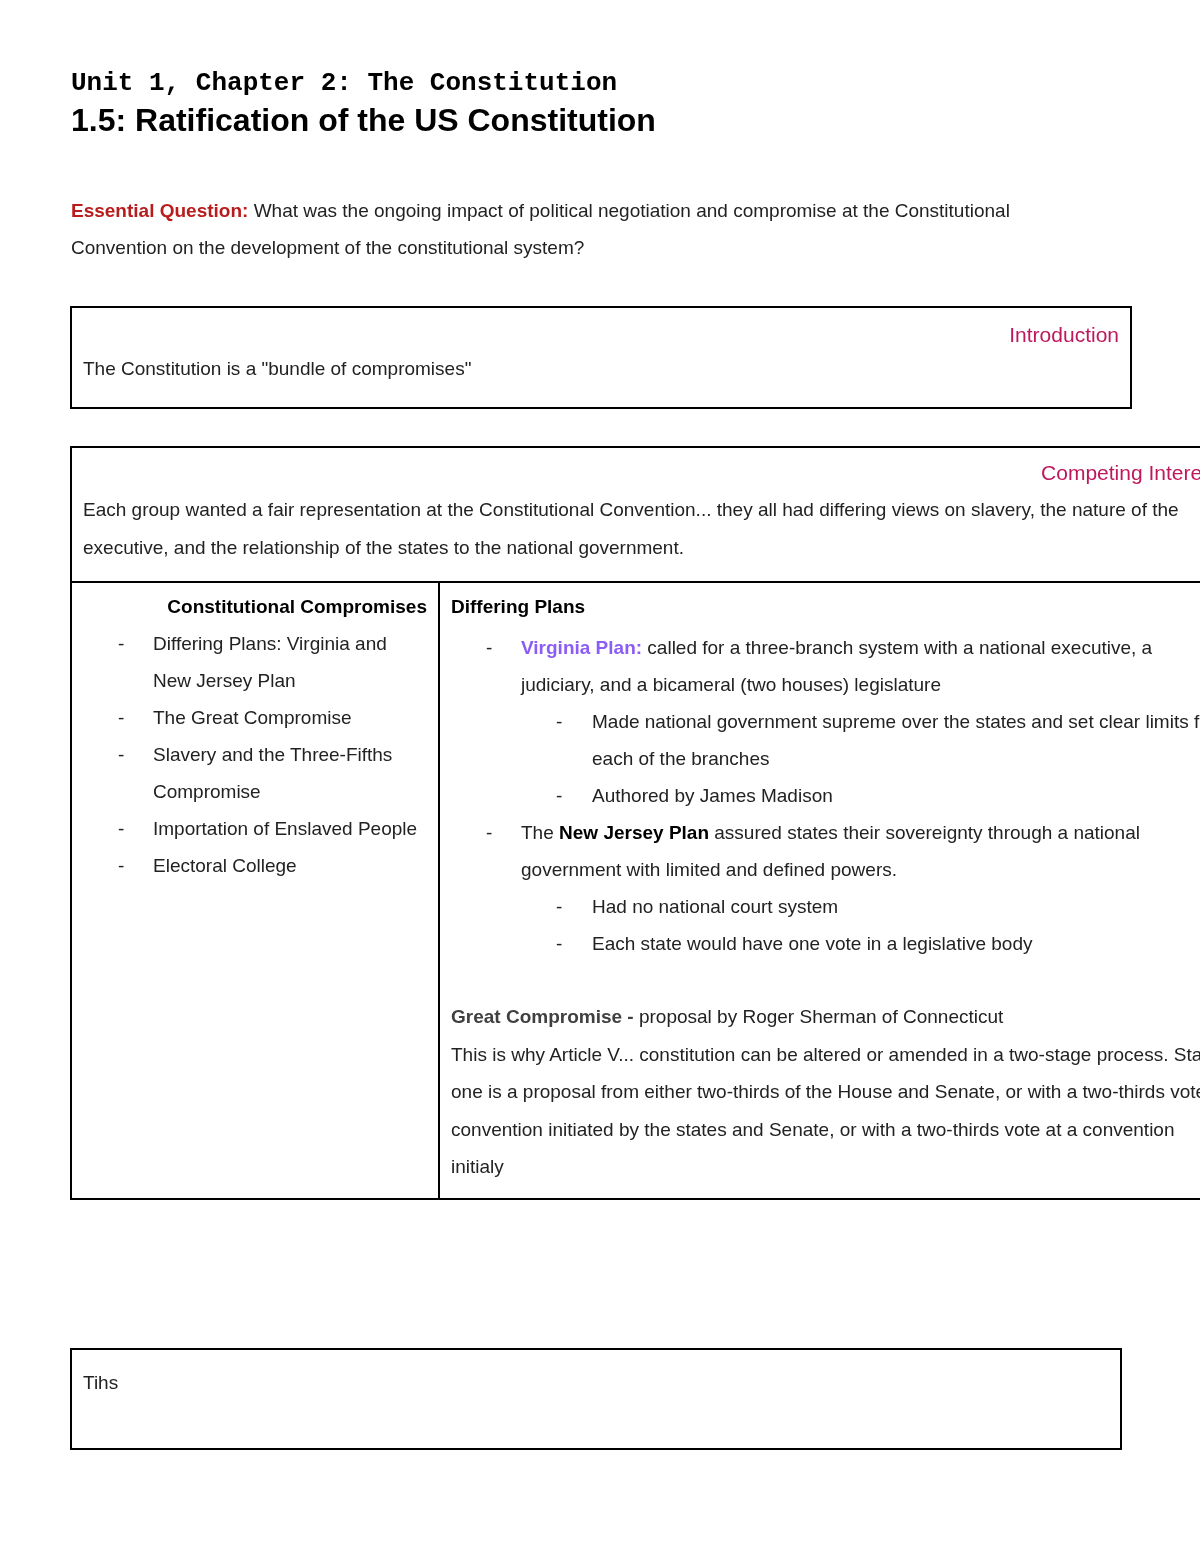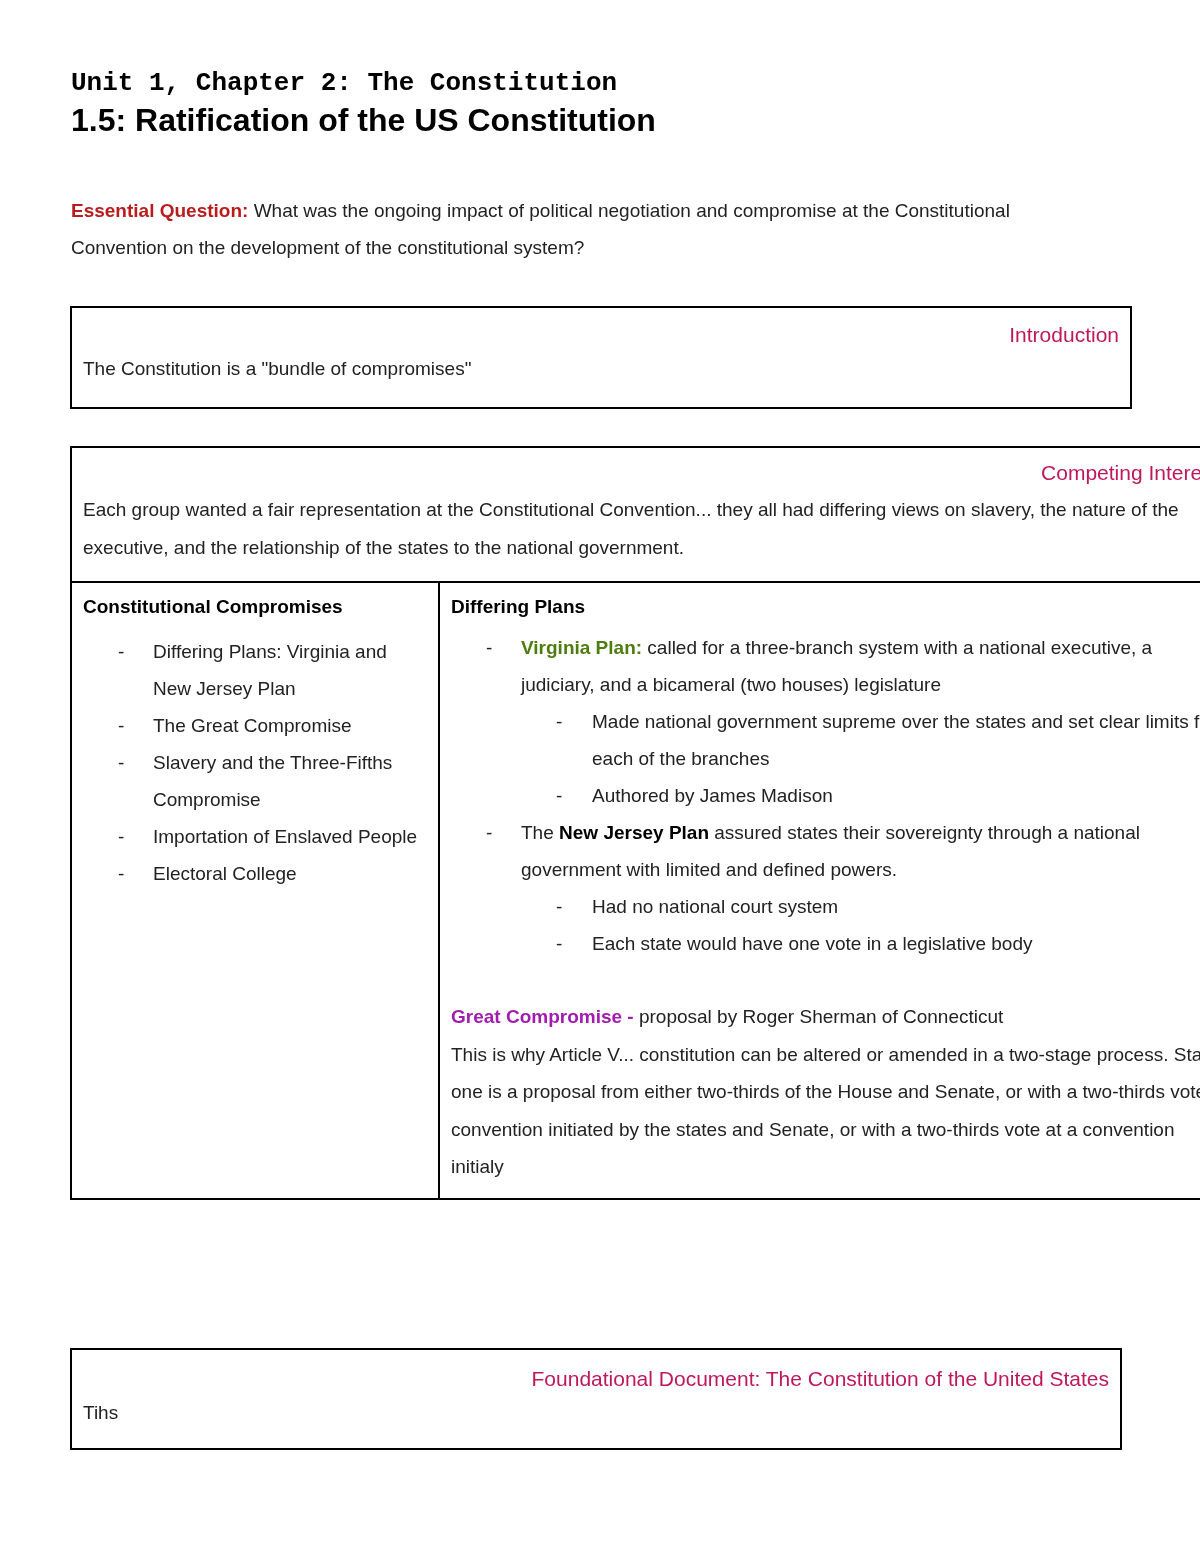--- a/index.html
+++ b/index.html
@@ -92,21 +92,21 @@
     ul.lvl2 li { padding-left: 71px; }
     ul.lvl2 li .dash-mark { left: 35px; }
     ul.lvl2 { margin-left: 0; }
     .left-col ul.lvl1 li { padding-left: 70px; }
     .left-col ul.lvl1 li .dash-mark { left: 35px; }
     .para {
       font-size: 19px;
       line-height: 37.5px;
       color: #222;
     }
-    .para b { color: #a21caf; }
+    .para b { color: #404040; }
     .spacer { height: 36px; }
     .found-box {
       left: 70px; top: 1348px;
       width: 1052px; height: 102px;
       padding: 14px 11px;
     }
   </style>
 </head>
 <body>
 
@@ -125,34 +125,34 @@
 <table class="main">
   <tbody>
       <tr>
     <td colspan="2" style="padding-bottom:14px;">
       <div class="box-heading" style="margin-bottom:3px;">Competing Interests</div>
       <div class="box-text">Each group wanted a fair representation at the Constitutional Convention... they all had differing views on slavery, the nature of the executive, and the relationship of the states to the national government.</div>
     </td>
   </tr>
   <tr>
     <td class="left-col" style="width:344px;">
-      <div class="cell-head" style="margin-bottom:12px;">Constitutional Compromises</div>
+      <div class="cell-head" style="margin-bottom:4px;text-align:right;">Constitutional Compromises</div>
       <ul class="dash lvl1">
         <li><span class="dash-mark">-</span><span>Differing Plans: Virginia and New Jersey Plan</span></li>
         <li><span class="dash-mark">-</span><span>The Great Compromise</span></li>
         <li><span class="dash-mark">-</span><span>Slavery and the Three-Fifths Compromise</span></li>
         <li><span class="dash-mark">-</span><span>Importation of Enslaved People</span></li>
         <li><span class="dash-mark">-</span><span>Electoral College</span></li>
       </ul>
     </td>
     <td>
       <div class="cell-head" style="margin-bottom:8px;">Differing Plans</div>
       <ul class="dash lvl1">
         <li>
-          <span class="dash-mark">-</span><b style="color:#4d7c0f">Virginia Plan:</b><span> called for a three-branch system with a national executive, a judiciary, and a bicameral (two houses) legislature</span>
+          <span class="dash-mark">-</span><b style="color:#8b5cf6">Virginia Plan:</b><span> called for a three-branch system with a national executive, a judiciary, and a bicameral (two houses) legislature</span>
           <ul class="dash lvl2">
             <li><span class="dash-mark">-</span><span>Made national government supreme over the states and set clear limits for each of the branches</span></li>
             <li><span class="dash-mark">-</span><span>Authored by James Madison</span></li>
           </ul>
         </li>
         <li>
           <span class="dash-mark">-</span><span>The </span><b style="color:#000">New Jersey Plan</b><span> assured states their sovereignty through a national government with limited and defined powers.</span>
           <ul class="dash lvl2">
             <li><span class="dash-mark">-</span><span>Had no national court system</span></li>
             <li><span class="dash-mark">-</span><span>Each state would have one vote in a legislative body</span></li>
@@ -163,15 +163,14 @@
       <div class="para">
         <b>Great Compromise -</b><span> proposal by Roger Sherman of Connecticut</span>
       </div>
       <div class="para">This is why Article V...  constitution can be altered or amended in a two-stage process. Stage one is a proposal from either two-thirds of the House and Senate, or with a two-thirds vote a convention initiated by the states and Senate, or with a two-thirds vote at a convention initialy</div>
     </td>
   </tr>
 </tbody>
   </table>
 
 <div class="box found-box">
-  <div class="box-heading">Foundational Document: The Constitution of the United States</div>
   <div class="box-text">Tihs</div>
 </div>
 
 </body></html>

